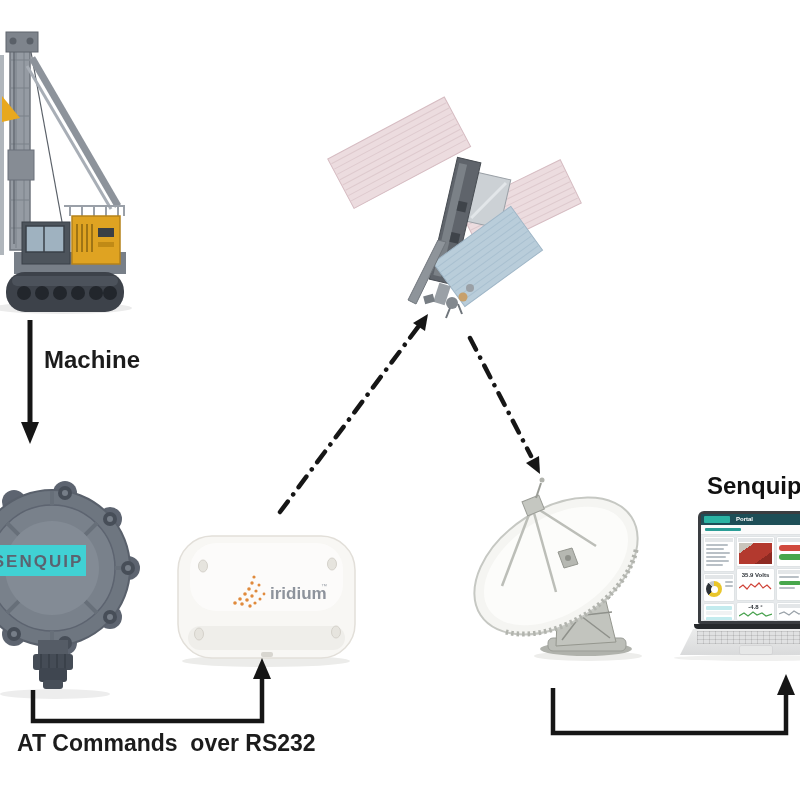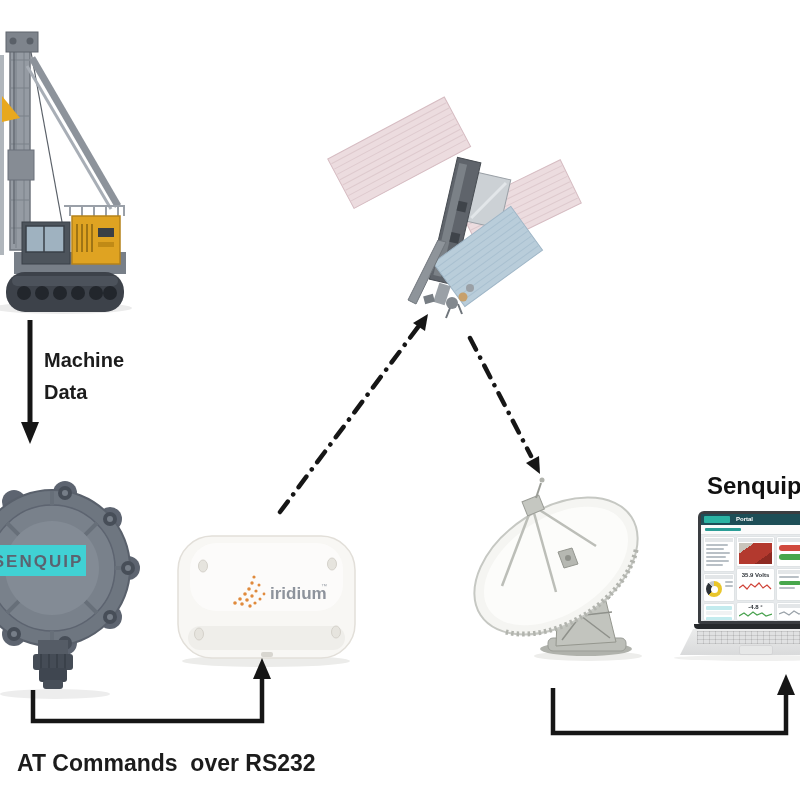--- a/index.html
+++ b/index.html
@@ -2,21 +2,21 @@
 <html><head>
 <meta charset="utf-8">
 <style>
   html,body{margin:0;padding:0;background:#fff;}
   .stage{position:relative;width:800px;height:800px;overflow:hidden;background:#ffffff;
          font-family:"Liberation Sans",sans-serif;color:#161616;}
   .abs{position:absolute;}
   svg{display:block;}
 
   
-  .flow-label{font-weight:bold;font-size:20px;line-height:32px;color:#1c1c1c;}
+  .flow-label{font-weight:bold;font-size:24px;line-height:32px;color:#1c1c1c;}
   .bracket-label{font-weight:bold;font-size:23px;color:#1c1c1c;white-space:pre;}
   .portal-title{font-weight:bold;font-size:24px;color:#111;white-space:nowrap;}
 
   
   .laptop{left:680px;top:505px;width:150px;height:155px;}
   .lap-screen{position:absolute;left:18px;top:6px;width:118px;height:113px;background:#3a3d41;
               border-radius:6px 6px 2px 2px;padding:3px;box-sizing:border-box;}
   .lap-display{position:relative;width:100%;height:100%;background:#eceeef;overflow:hidden;}
   .p-header{position:absolute;left:0;top:0;right:0;height:11px;background:#1d4e57;}
   .p-logo{position:absolute;left:3px;top:2px;width:26px;height:7px;background:#2bb3a3;border-radius:1px;}
@@ -272,24 +272,23 @@
     </g>
 
     <g>
       <path d="M553 688 V733 H786 V684" fill="none" stroke="#161616" stroke-width="4.5"></path>
       <polygon points="786,674 777,695 795,695" fill="#161616"></polygon>
     </g>
   </svg>
 
   <div class="abs flow-label" style="left:44px;top:344px">
     <div>Machine</div>
-    <div>Data</div>
   </div>
 
-  <div class="abs bracket-label" style="left:17px;top:750px">AT Commands  over RS232</div>
+  <div class="abs bracket-label" style="left:17px;top:730px">AT Commands  over RS232</div>
 
 
   <div class="abs portal-title" style="left:707px;top:472px">Senquip Portal</div>
 
   <div class="abs laptop">
     <div class="lap-shadow"></div>
     <div class="lap-screen">
       <div class="lap-display">
         <div class="p-header">
           <div class="p-logo"></div>

